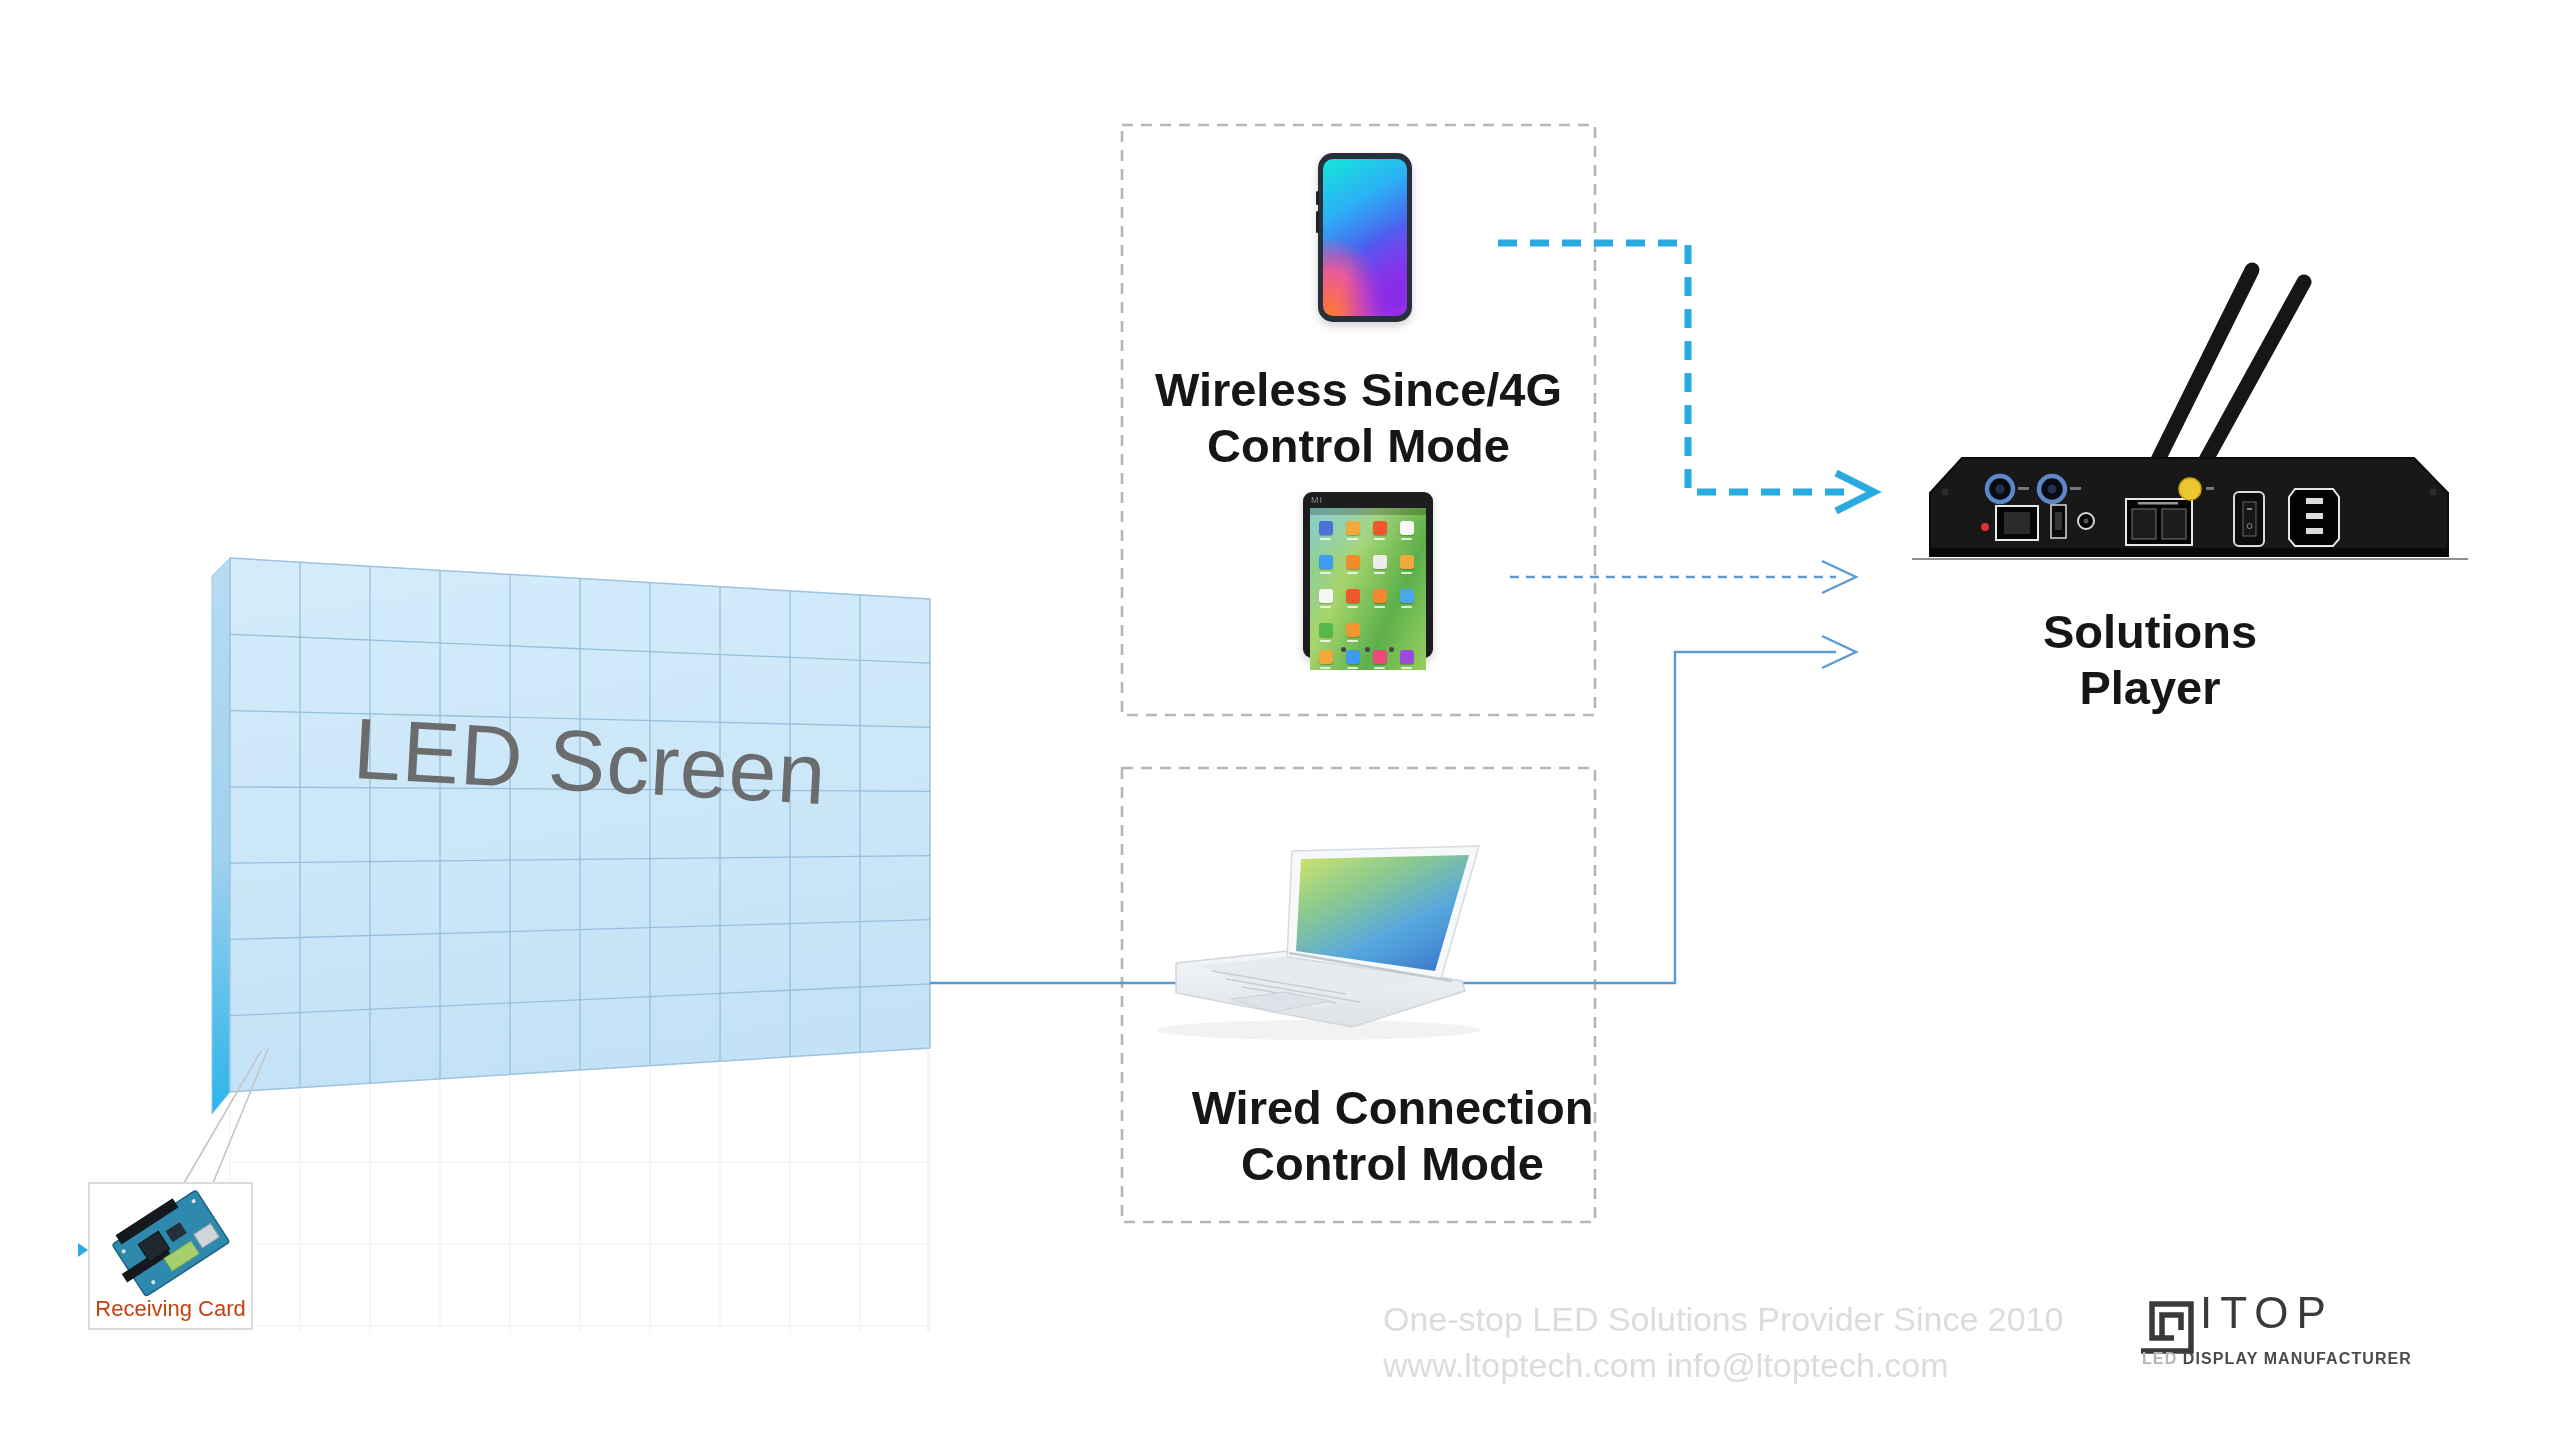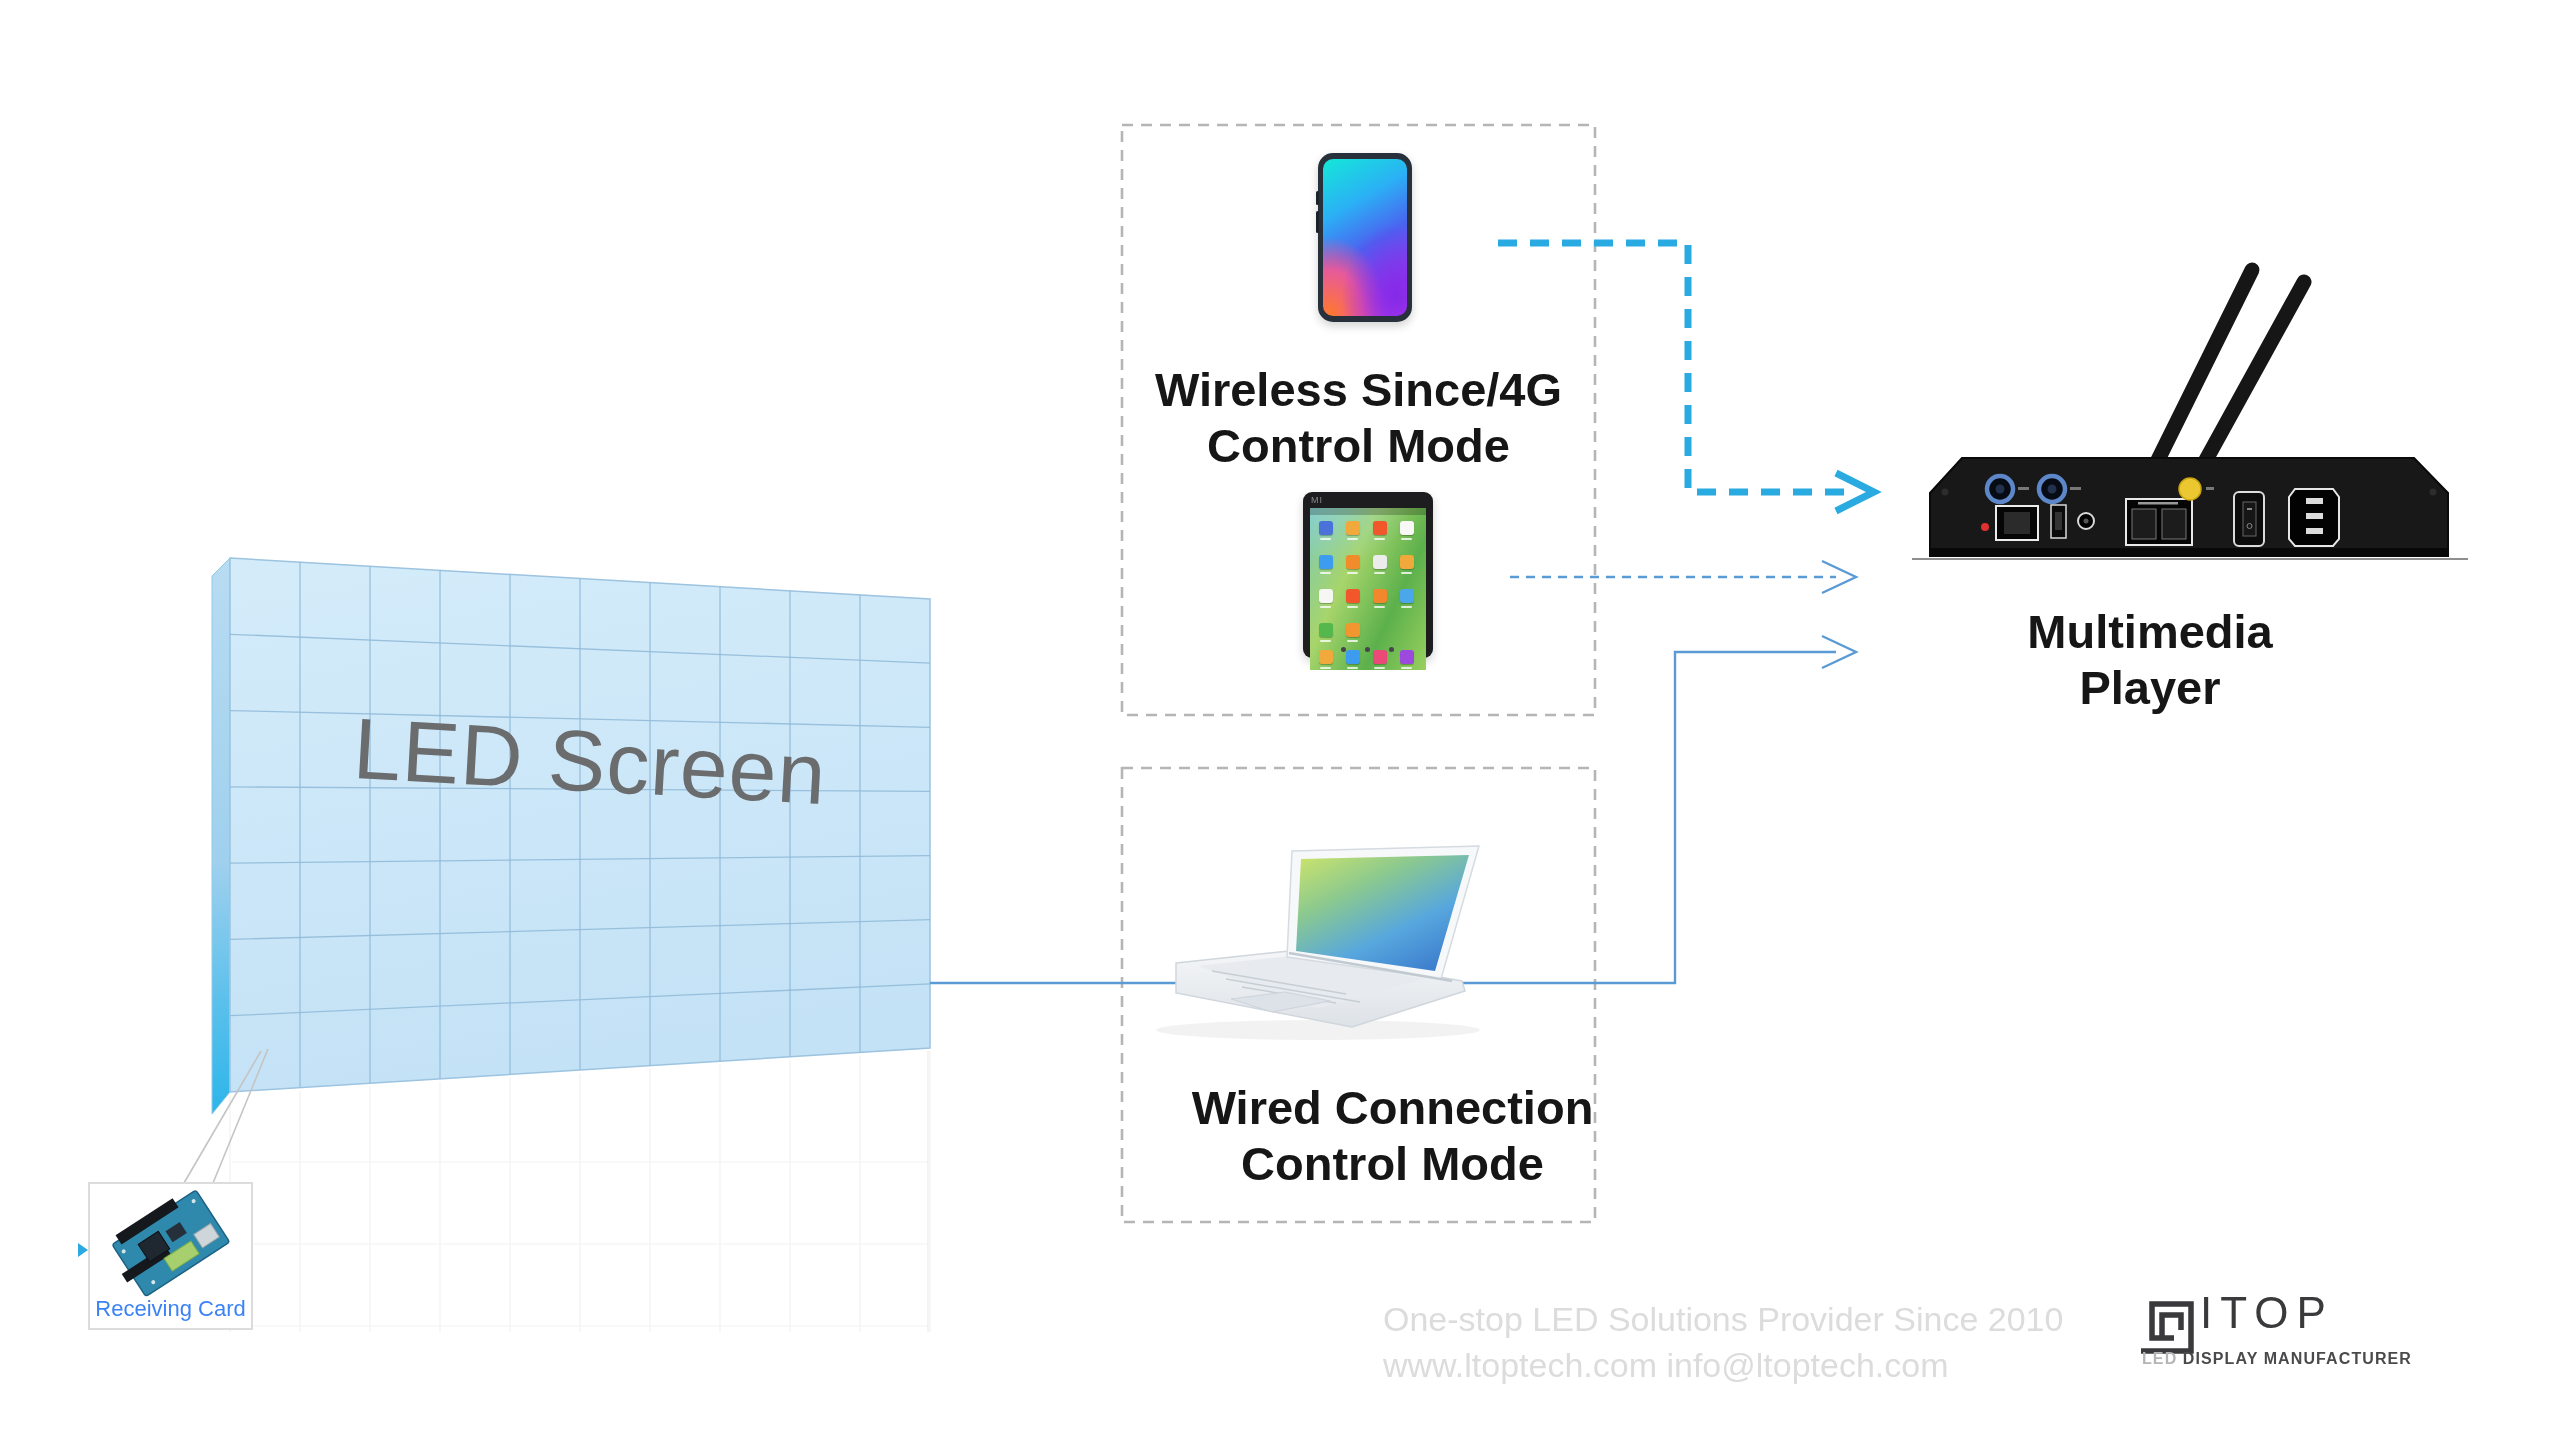--- a/index.html
+++ b/index.html
@@ -16,21 +16,21 @@
   #player-label{left:1925px;top:604px;width:450px;}
 
   #led-label{position:absolute;z-index:5;left:320px;top:712px;width:540px;text-align:center;
              font-size:86px;letter-spacing:1px;color:var(--led-label-text,#6b6c6e);
              transform:rotate(3.2deg);}
 
   
   #receiving-box{position:absolute;z-index:4;left:88px;top:1182px;width:165px;height:148px;
                  border:2px solid #dcdcdc;background:#fff;box-sizing:border-box;}
   #receiving-label{position:absolute;bottom:6px;left:0;width:100%;text-align:center;
-                   font-size:22px;color:#3b82f6;margin-top:48px;}
+                   font-size:22px;color:#c2410c;margin-top:48px;}
   #receiving-marker{position:absolute;z-index:5;left:78px;top:1243px;width:0;height:0;
                     border-left:10px solid #2ea9e0;border-top:7px solid transparent;
                     border-bottom:7px solid transparent;}
 
   
   #phone{position:absolute;z-index:4;left:1318px;top:153px;width:94px;height:169px;
          background:#28303c;border-radius:15px;box-shadow:0 4px 10px rgba(0,0,0,.18);}
   #phone .screen{position:absolute;inset:6px 5px;border-radius:10px;
     background:
       radial-gradient(120% 85% at 88% 88%, rgba(128,40,230,.9) 0%, rgba(128,40,230,0) 55%),
@@ -288,21 +288,21 @@
 
   <div id="wireless-label" class="mode-label">
     <div>Wireless Since/4G</div>
     <div>Control Mode</div>
   </div>
   <div id="wired-label" class="mode-label">
     <div>Wired Connection</div>
     <div>Control Mode</div>
   </div>
   <div id="player-label" class="mode-label">
-    <div>Multimedia</div>
+    <div>Solutions</div>
     <div>Player</div>
   </div>
 
   <div id="footer-line1" class="footer-line">One-stop LED Solutions Provider Since 2010</div>
   <div id="footer-line2" class="footer-line">www.ltoptech.com info@ltoptech.com</div>
 
   <div id="logo">
     <svg width="58" height="60" style="position:absolute;left:0;top:2px">
       <g stroke="#3a3a3c" stroke-width="5.5" fill="none">
         <path d="M 1 55 H 51 V 8 H 12 V 42 H 34"></path>

